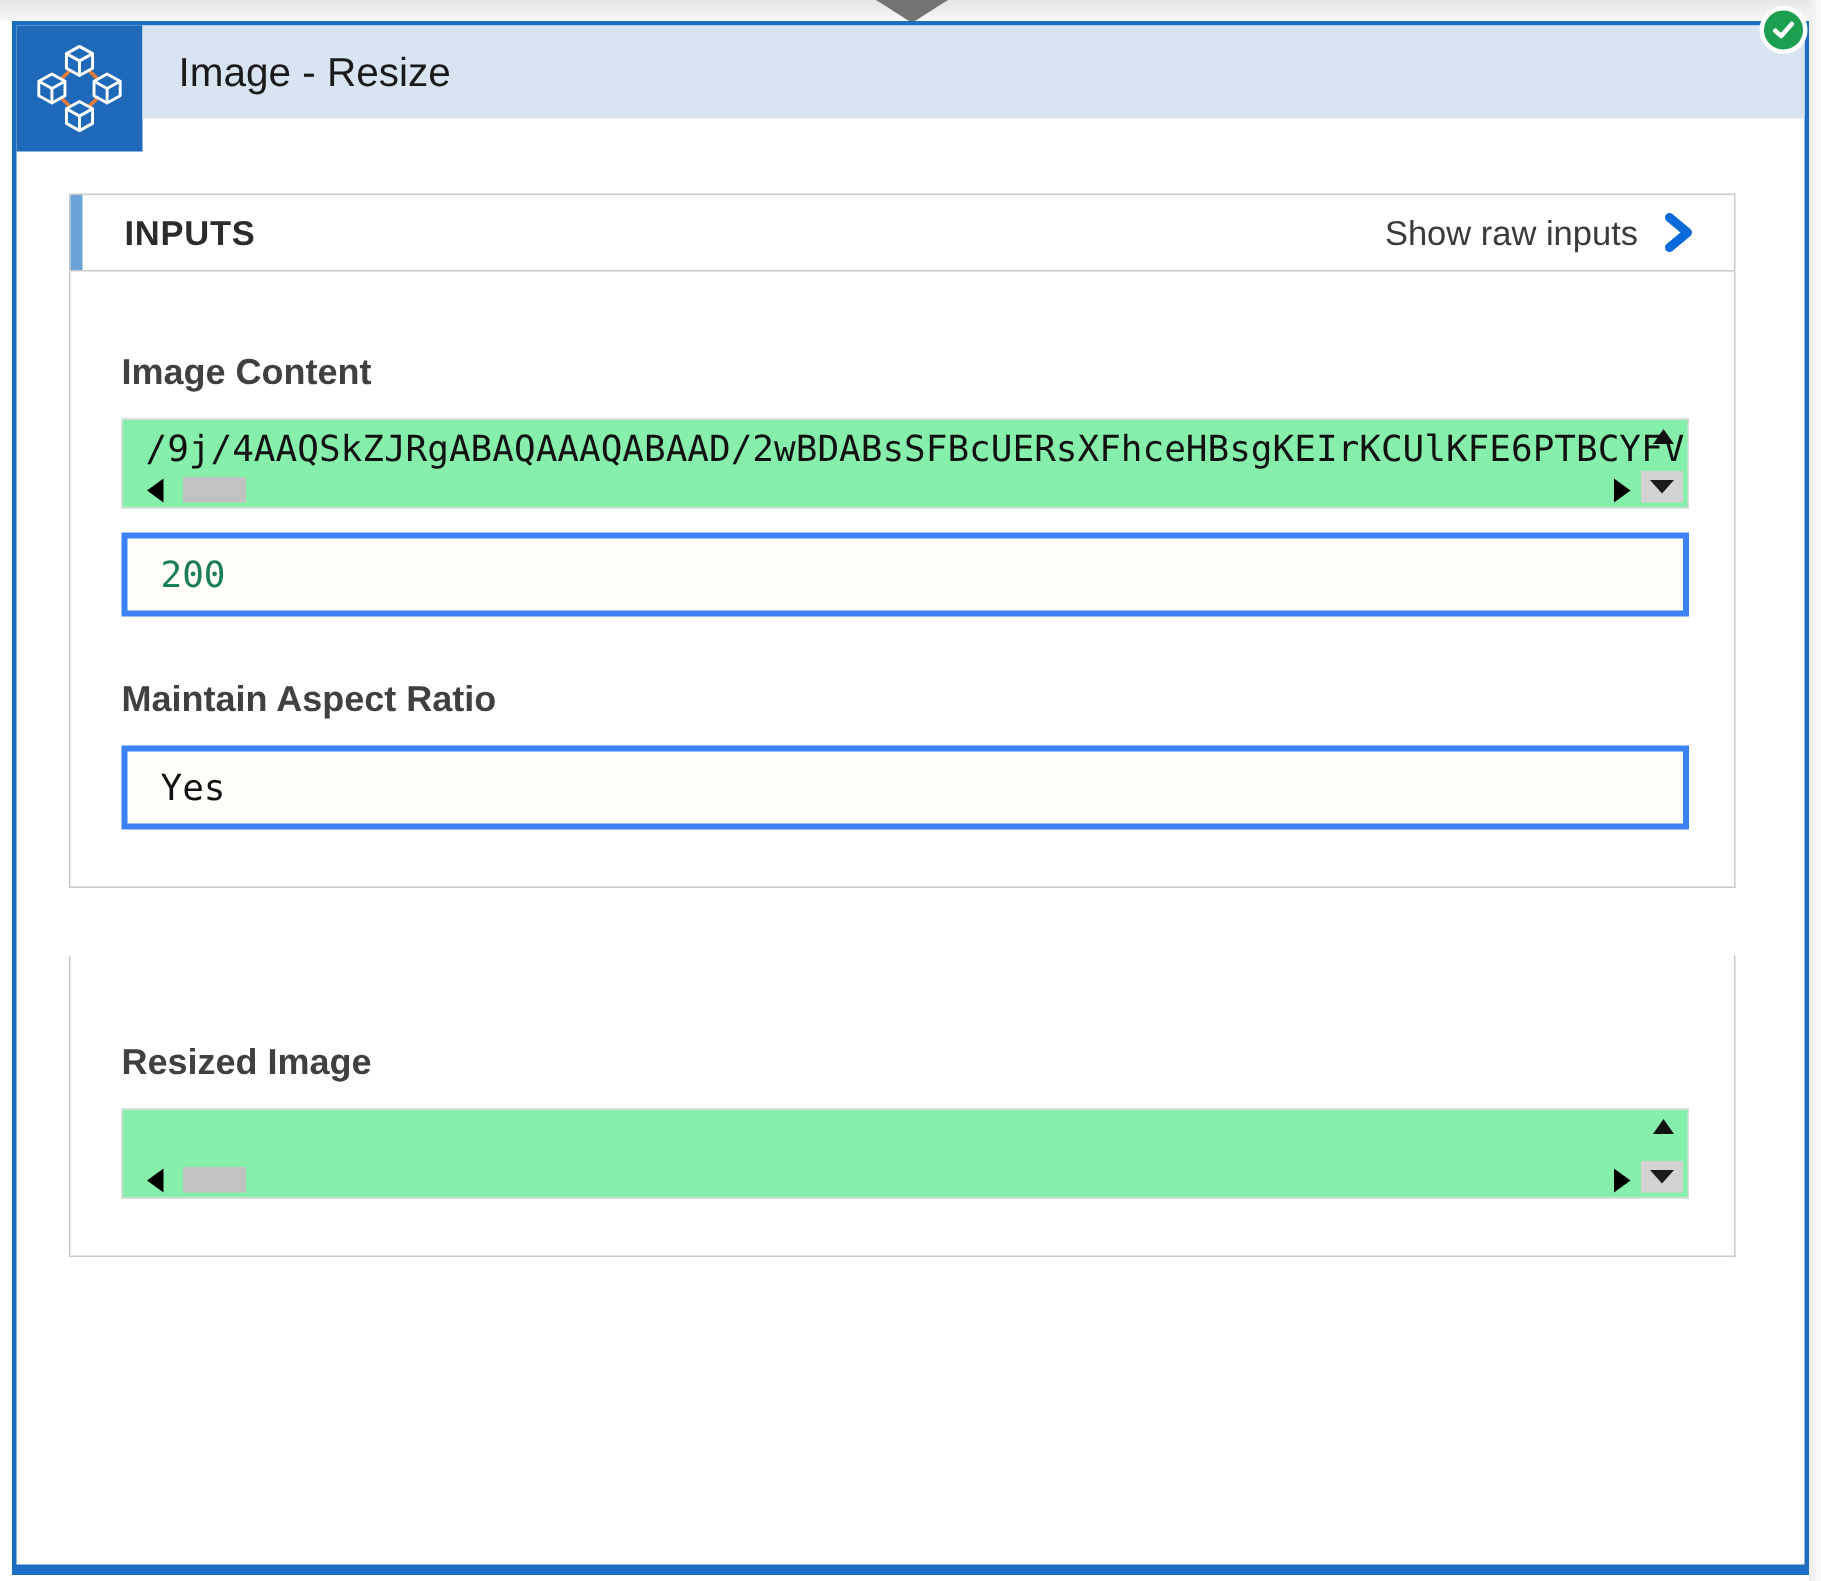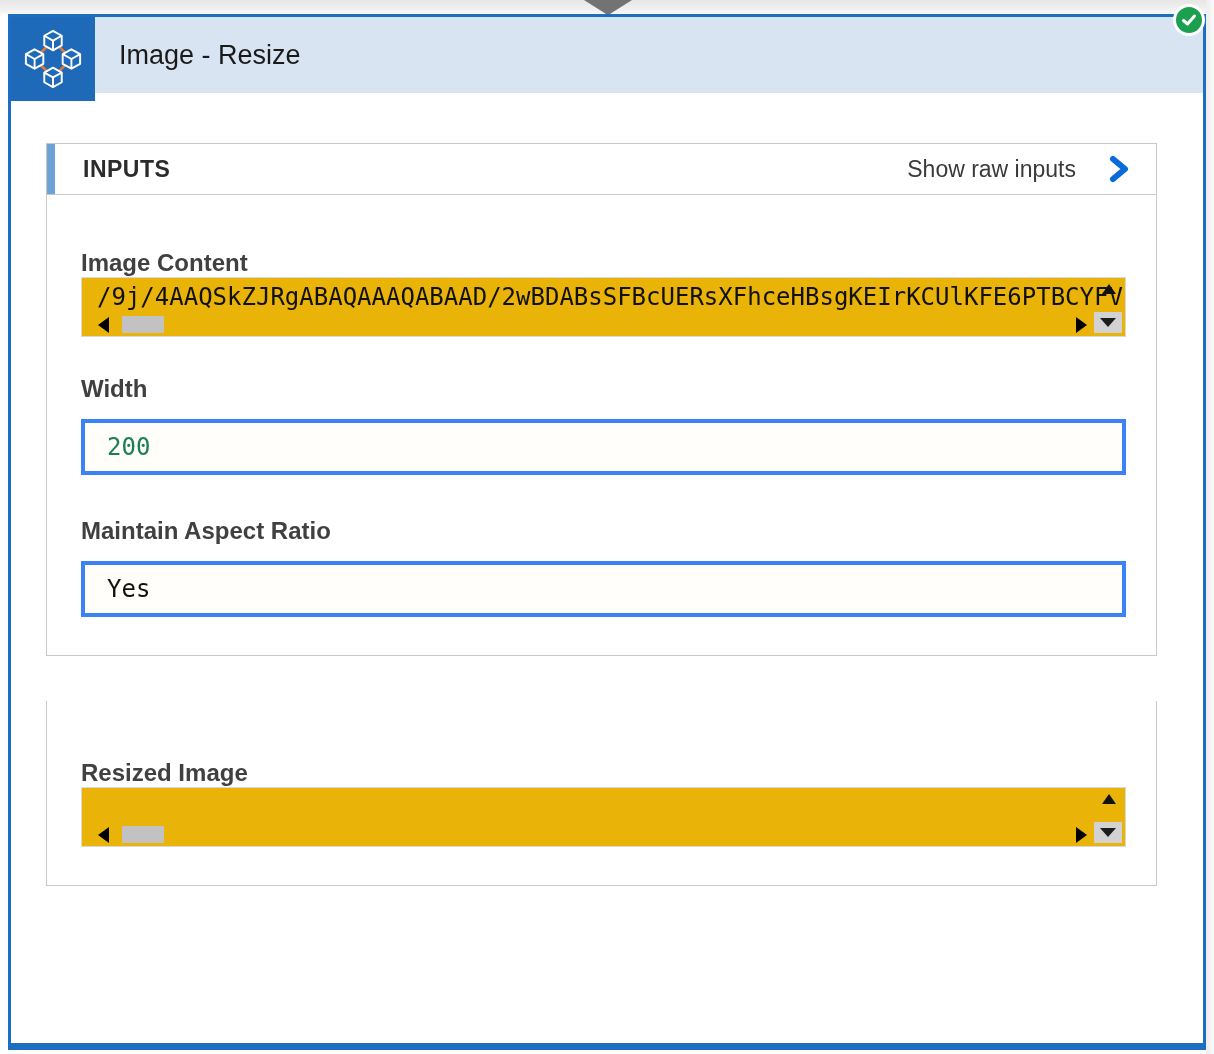--- a/index.html
+++ b/index.html
@@ -14,49 +14,49 @@
   .flow-arrow { position:absolute; left:584px; top:0; width:48px; height:14px;
     background:#737373; clip-path:polygon(0 0, 100% 0, 54% 100%, 46% 100%); }
 
   .card { position:absolute; left:8px; top:14px; width:1198px; height:1036px;
     background:#ffffff; border:3px solid #1b6ec2; border-bottom-width:7px; }
 
   .status-badge { position:absolute; top:-13px; right:-2px; width:32px; height:32px;
     border-radius:50%; background:#1ca04f; border:3px solid #ffffff;
     display:flex; align-items:center; justify-content:center; z-index:5; }
 
-  .hdr { display:flex; height:76px;justify-content:space-between; }
+  .hdr { display:flex; height:62px;justify-content:space-between; }
   .hdr-icon { width:84px; height:84px; background:#1e69b8; flex:none;
     display:flex; align-items:center; justify-content:center; }
   .hdr-title { flex:1; background:#d9e4f3; display:flex; align-items:center;
     padding-left:24px; font-size:27px; color:#1a1a1a; }
   .hdr-timer { width:90px; background:#a7c5e8; display:flex; align-items:center;
     justify-content:center; font-size:27px; color:#1a1a1a; }
 
   .section { margin:0 46px 0 35px; }
   .section.inputs { margin-top:50px; }
   .section.outputs { margin-top:45px; }
 
   .sec-hdr { position:relative; height:52px; border:1px solid #c9c9c9;
     display:flex; align-items:center; padding:0 26px 0 36px; background:#ffffff; }
   .sec-accent { position:absolute; left:0; top:0; bottom:0; width:8px; background:#6ba3d6; }
   .sec-title { font-size:23px; font-weight:bold; color:#2b2b2b; letter-spacing:0.5px; }
-  .sec-toggle { margin-left:auto; display:flex; align-items:center; gap:32px;
+  .sec-toggle { margin-left:auto; display:flex; align-items:center; gap:16px;
     cursor:pointer; }
   .sec-toggle span { font-size:23px; color:#3a3a3a; }
 
   .sec-body { border:1px solid #c9c9c9; border-top:none; background:#ffffff;
     padding:0 30px 38px 34px; }
 
   .field-label { font-size:24px; font-weight:bold; color:#404040; }
   .pt54 { padding-top:54px; } .pt58 { padding-top:58px; }
   .mt38 { margin-top:38px; } .mt42 { margin-top:42px; }
 
-  .scrollbox { position:relative; height:60px;
-    border:1px solid #d9d9d9; background:#eab308; overflow:hidden; }
+  .scrollbox { position:relative; margin-top:16px; height:60px;
+    border:1px solid #d9d9d9; background:#86efac; overflow:hidden; }
   .scrollbox .val { padding:5px 34px 0 15px; font-family:"DejaVu Sans Mono", monospace;
     font-size:24px; color:#111111; white-space:pre; overflow:hidden; }
   .hbar { position:absolute; left:16px; right:38px; bottom:3px; height:17px; }
   .arr-left { position:absolute; left:0; top:1px; width:0; height:0;
     border-top:8px solid transparent; border-bottom:8px solid transparent;
     border-right:11px solid #000; }
   .hthumb { position:absolute; left:24px; top:0; width:42px; height:17px; background:#c2c2c2; }
   .arr-right { position:absolute; right:0; top:1px; width:0; height:0;
     border-top:8px solid transparent; border-bottom:8px solid transparent;
     border-left:11px solid #000; }
@@ -144,21 +144,20 @@
         <div class="hbar">
           <div class="arr-left"></div>
           <div class="hthumb"></div>
           <div class="arr-right"></div>
         </div>
         <div class="vdown">
             <i></i>
           </div>
       </div>
 
-      <div class="field-label mt38">Width</div>
       <div class="valuebox green">
         <span>200</span>
       </div>
 
       <div class="field-label mt42">Maintain Aspect Ratio</div>
       <div class="valuebox">
         <span>Yes</span>
       </div>
 
     </div>

